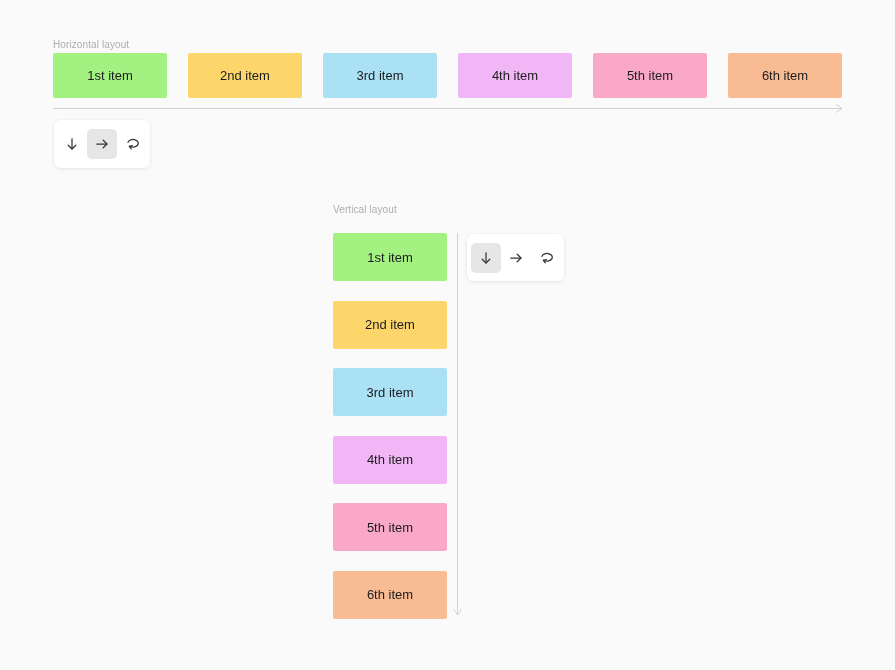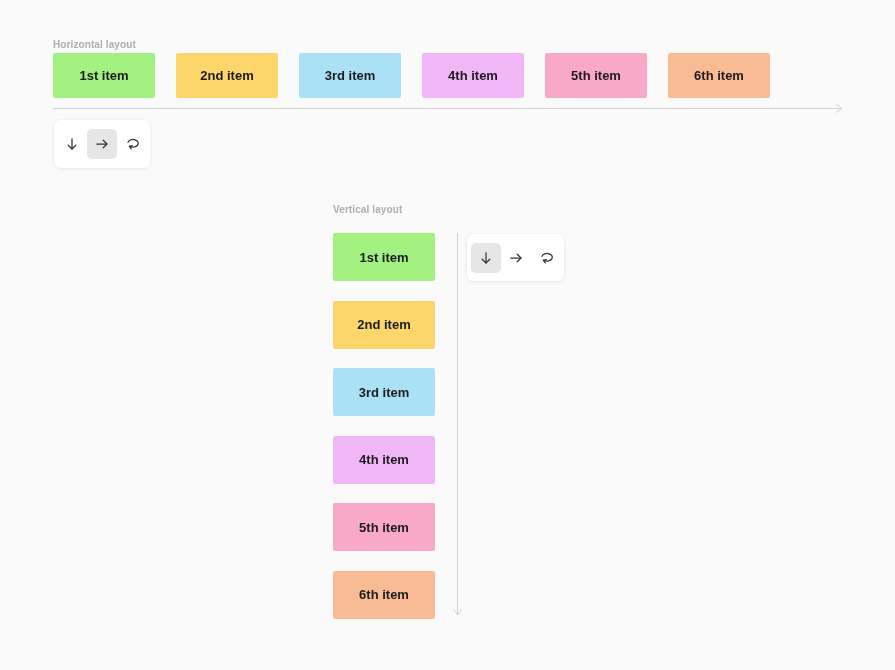--- a/index.html
+++ b/index.html
@@ -33,21 +33,21 @@
   .items-col {
     position: absolute;
     display: flex;
     flex-direction: column;
     gap: 19.5px;
   }
   .layout-item {
     display: flex;
     align-items: center;
     justify-content: center;
-    width: 102px;
+    width: 114px;
     border-radius: 2px;
     font-size: 13px;
     color: #1c1c1e;
     cursor: default;
   }
   .items-row .layout-item { height: 45px; }
   .items-col .layout-item { height: 48px; }
 
   .guide { position: absolute; pointer-events: none; }
 
@@ -70,21 +70,21 @@
     justify-content: center;
     border-radius: 5px;
     cursor: pointer;
   }
   .tool-cell.selected { background: #e6e6e6; }
   .tool-cell svg { display: block; }
 </style>
 </head>
 <body>
 
-<div class="canvas" style="background: rgb(250, 250, 250); font-weight: bold;">
+<div class="canvas" style="background: rgb(250, 250, 250);">
 
   <div class="section-label" style="left:53px; top:39px;">Horizontal layout</div>
 
   <div class="items-row" style="left:53px; top:53px;">
     <div class="layout-item" style="background: rgb(163, 241, 128);">1st item</div>
     <div class="layout-item" style="background: rgb(252, 213, 107);">2nd item</div>
     <div class="layout-item" style="background: rgb(170, 225, 244);">3rd item</div>
     <div class="layout-item" style="background: rgb(240, 182, 245);">4th item</div>
     <div class="layout-item" style="background: rgb(249, 168, 199);">5th item</div>
     <div class="layout-item" style="background: rgb(249, 187, 148);">6th item</div>

